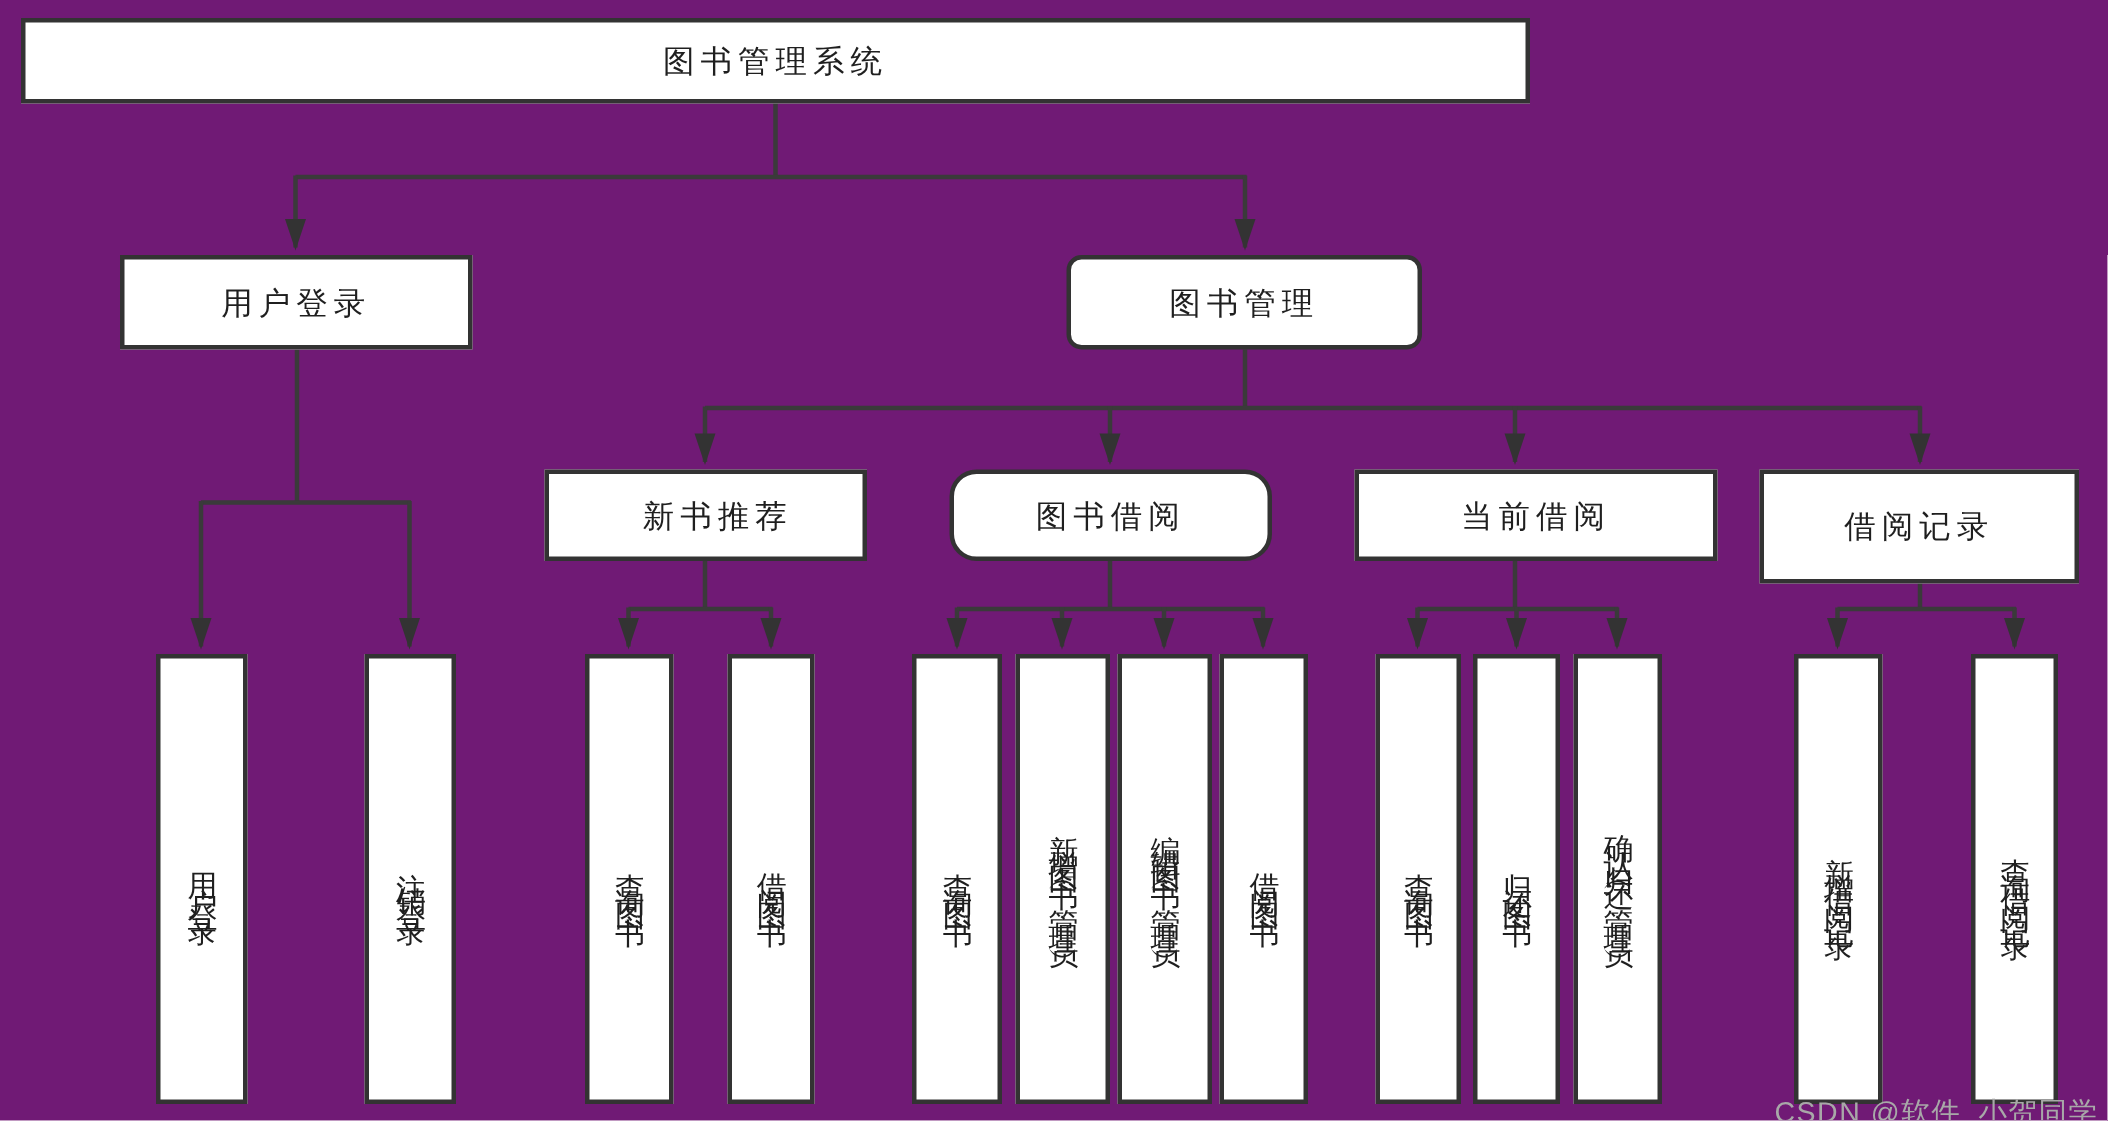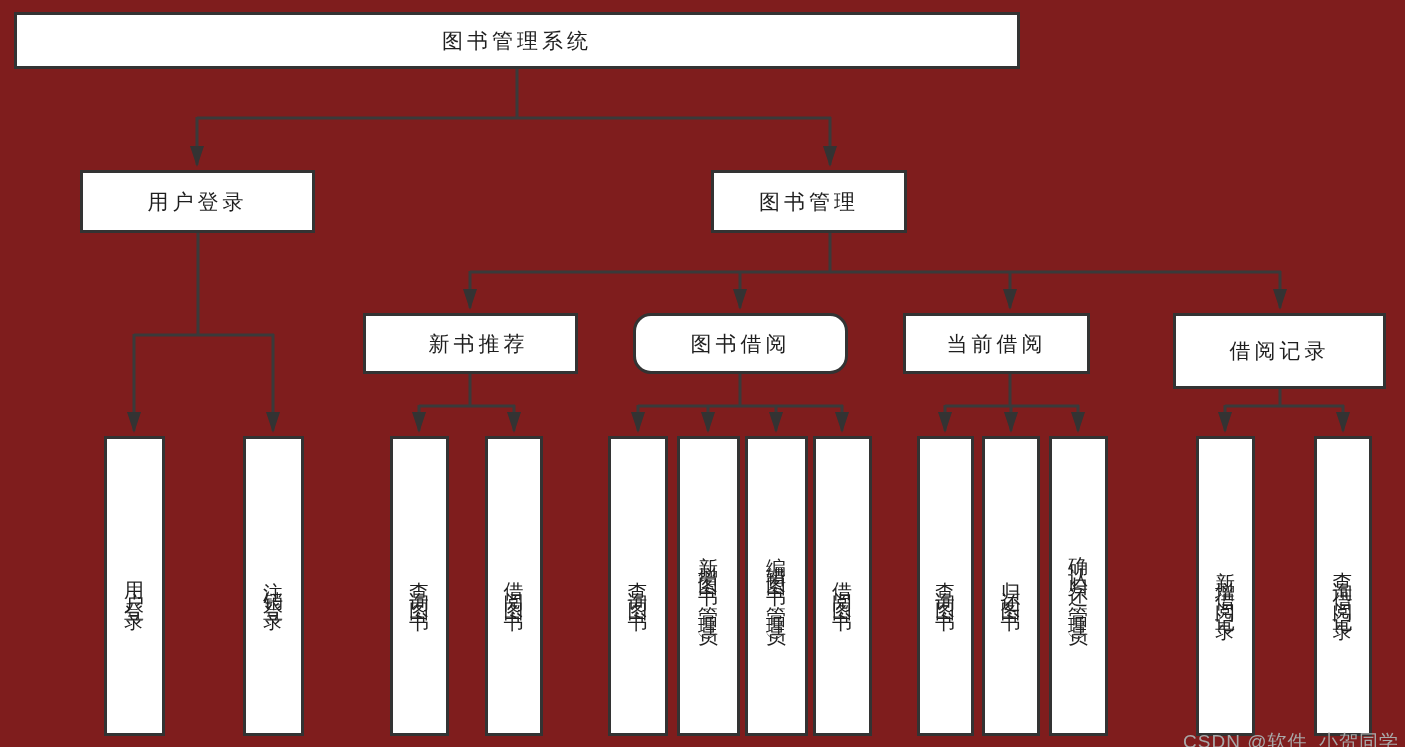--- a/index.html
+++ b/index.html
@@ -1,19 +1,19 @@
 <!DOCTYPE html>
 <html><head>
 <meta charset="utf-8">
 <style>
   html,body{margin:0;padding:0;background:#fff;}
   #stage{
     position:relative;
     width:1405px;height:747px;
-    background:#7f1d1d;
+    background:#701a75;
     font-family:"Liberation Sans","DejaVu Sans",sans-serif;
     color:#1f1f1f;
     overflow:hidden;
   }
   #wires{position:absolute;left:0;top:0;width:1405px;height:747px;}
   .node{
     position:absolute;
     box-sizing:border-box;
     background:#fff;
     border:3px solid #333;
@@ -97,25 +97,25 @@
       <line x1="1280" y1="374" x2="1280" y2="406"></line>
       <line x1="1225" y1="406" x2="1344" y2="406"></line>
       <line x1="1225" y1="405" x2="1225" y2="431" marker-end="url(#arrow)"></line>
       <line x1="1343" y1="405" x2="1343" y2="431" marker-end="url(#arrow)"></line>
     </g>
   </svg>
 
   <div class="node hnode" style="left:14px;top:12px;width:1006px;height:57px;">图书管理系统</div>
 
   <div class="node hnode" style="left:80px;top:170px;width:235px;height:63px;">用户登录</div>
-  <div class="node hnode" style="left:711px;top:170px;width:196px;height:63px;">图书管理</div>
+  <div class="node hnode" style="left:711px;top:170px;width:237px;height:63px;border-radius:10px;">图书管理</div>
 
   <div class="node hnode" style="left:363px;top:313px;width:215px;height:61px;padding-left:16px;">新书推荐</div>
   <div class="node hnode" style="left:633px;top:313px;width:215px;height:61px;border-radius:18px;">图书借阅</div>
-  <div class="node hnode" style="left:903px;top:313px;width:187px;height:61px;">当前借阅</div>
+  <div class="node hnode" style="left:903px;top:313px;width:242px;height:61px;">当前借阅</div>
   <div class="node hnode" style="left:1173px;top:313px;width:213px;height:76px;">借阅记录</div>
 
   <div class="node vnode" style="left:104px;top:436px;width:61px;height:300px;">
     <span>用户登录</span>
     </div>
   <div class="node vnode" style="left:243px;top:436px;width:61px;height:300px;">
     <span>注销登录</span>
     </div>
 
   <div class="node vnode" style="left:390px;top:436px;width:59px;height:300px;">

